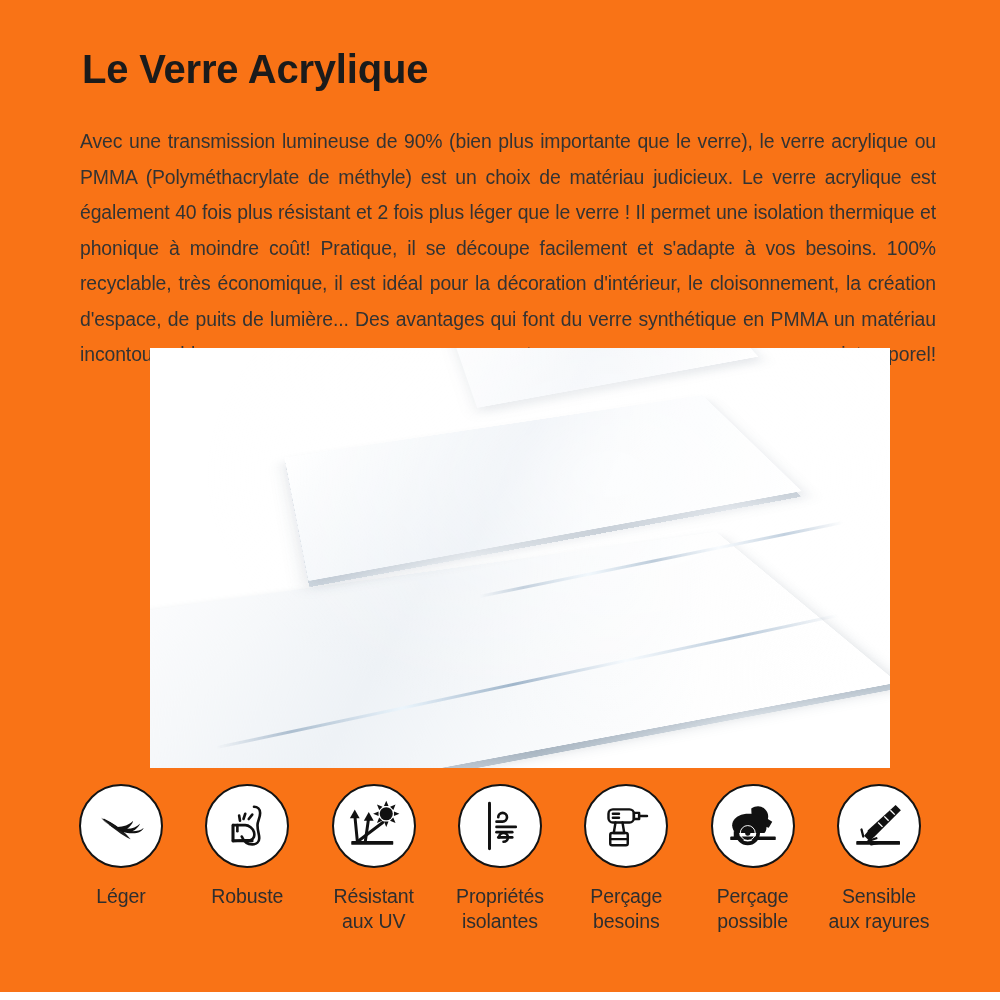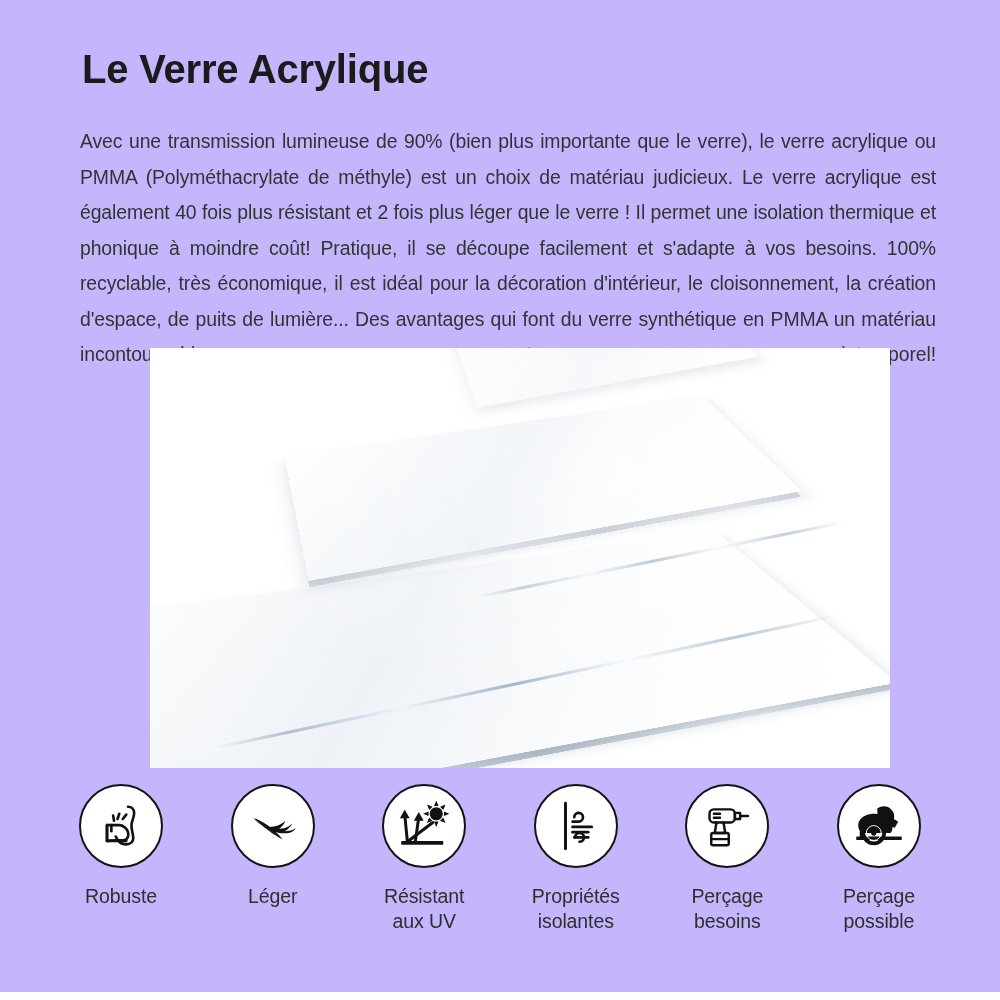--- a/index.html
+++ b/index.html
@@ -13,21 +13,21 @@
     height: 1000px;
     overflow: hidden;
     font-family: "Liberation Sans", "DejaVu Sans", sans-serif;
     -webkit-font-smoothing: antialiased;
   }
 
   .page {
     position: relative;
     width: 1000px;
     height: 992px;
-    background: #c4b5fd;
+    background: #f97316;
     box-sizing: border-box;
     padding-left: 41px;
   }
 
   
   .title {
     position: absolute;
     left: 82px;
     top: 47px;
     font-size: 40px;
@@ -258,44 +258,44 @@
       <div class="photo-soft"></div>
 
     </div>
   </div>
 
   <div class="features">
 
     <div class="feature">
       <div class="feature-circle">
         <span>
+          <svg width="56" height="56" viewBox="0 0 64 64">
+            <path fill="#111" d="M9 22c6 7 13 12 21 15 7 3 14 4 20 3 4-1 7-3 8-6-3 3-8 4-13 4 4-2 7-5 9-9-4 4-9 6-15 6 3-2 6-5 7-9-5 5-11 7-18 7-7 0-13-3-19-11z"></path>
+            <path fill="#111" d="M10 23c7 3 14 7 21 12 5 4 9 8 12 12-5-2-10-5-15-9-7-5-13-10-18-15z" opacity="0.95"></path>
+            <path fill="none" stroke="#111" stroke-width="1.2" d="M12 24c8 4 16 9 23 15"></path>
+          </svg>
+        </span>
+      </div>
+      <div class="feature-label">Léger</div>
+    </div>
+
+    <div class="feature">
+      <div class="feature-circle">
+        <span>
           <svg width="56" height="56" viewBox="0 0 64 64" fill="none" stroke="#111" stroke-width="3" stroke-linecap="round" stroke-linejoin="round">
             <path d="M40 10c4 0 7 3 7 7 0 6-3 9-3 14 0 7 2 10 2 15 0 4-3 7-8 7-6 0-10-4-12-9"></path>
             <path d="M16 31h14c4 0 9 4 10 8 1 4 0 8-4 9l-20 1z"></path>
             <path d="M16 31v18"></path>
             <path d="M16 49h22"></path>
             <path d="M21 31v7"></path>
             <path d="M28 24l2-6M34 24l4-5M24 26l-1-6"></path>
           </svg>
         </span>
       </div>
       <div class="feature-label">Robuste</div>
-    </div>
-
-    <div class="feature">
-      <div class="feature-circle">
-        <span>
-          <svg width="56" height="56" viewBox="0 0 64 64">
-            <path fill="#111" d="M9 22c6 7 13 12 21 15 7 3 14 4 20 3 4-1 7-3 8-6-3 3-8 4-13 4 4-2 7-5 9-9-4 4-9 6-15 6 3-2 6-5 7-9-5 5-11 7-18 7-7 0-13-3-19-11z"></path>
-            <path fill="#111" d="M10 23c7 3 14 7 21 12 5 4 9 8 12 12-5-2-10-5-15-9-7-5-13-10-18-15z" opacity="0.95"></path>
-            <path fill="none" stroke="#111" stroke-width="1.2" d="M12 24c8 4 16 9 23 15"></path>
-          </svg>
-        </span>
-      </div>
-      <div class="feature-label">Léger</div>
     </div>
 
     <div class="feature">
       <div class="feature-circle">
         <span>
           <svg width="56" height="56" viewBox="0 0 64 64">
             <g fill="#111">
               <circle cx="46" cy="18" r="7.5"></circle>
               <path d="M46 3l2.6 6.2h-5.2zM46 33l2.6-6.2h-5.2zM61 18l-6.2 2.6v-5.2zM31 18l6.2 2.6v-5.2z"></path>
               <path d="M56.6 7.4l-2.5 6.3-3.7-3.7zM35.4 28.6l2.5-6.3 3.7 3.7zM56.6 28.6l-6.3-2.5 3.7-3.7zM35.4 7.4l6.3 2.5-3.7 3.7z"></path>
@@ -367,15 +367,40 @@
             <g fill="none" stroke="#fff" stroke-width="1.1">
               <circle cx="26" cy="40" r="8.5"></circle>
             </g>
           </svg>
         </span>
       </div>
       <div class="feature-label">Perçage
 possible</div>
     </div>
 
+    <div class="feature">
+      <div class="feature-circle">
+        <span>
+          <svg width="56" height="56" viewBox="0 0 64 64">
+            <g fill="#111">
+              <path d="M51 8l6 6-30 30-7-1-1-6z"></path>
+              <path d="M20 37l7 7-6 5-6-6z"></path>
+            </g>
+            <g fill="none" stroke="#fff" stroke-width="1.6">
+              <path d="M45 14l5 5"></path>
+              <path d="M38 21l5 5"></path>
+              <path d="M31 28l5 5"></path>
+            </g>
+            <g stroke="#111" stroke-width="2.6" stroke-linecap="round">
+              <path d="M12 36l2 8"></path>
+              <path d="M20 49l9-3"></path>
+              <path d="M23 53l10-2"></path>
+            </g>
+            <rect x="6" y="49" width="50" height="4.5" fill="#111" rx="1"></rect>
+          </svg>
+        </span>
+      </div>
+      <div class="feature-label">Sensible
+aux rayures</div>
+    </div>
 
   </div>
 </div>
 
 </body></html>

